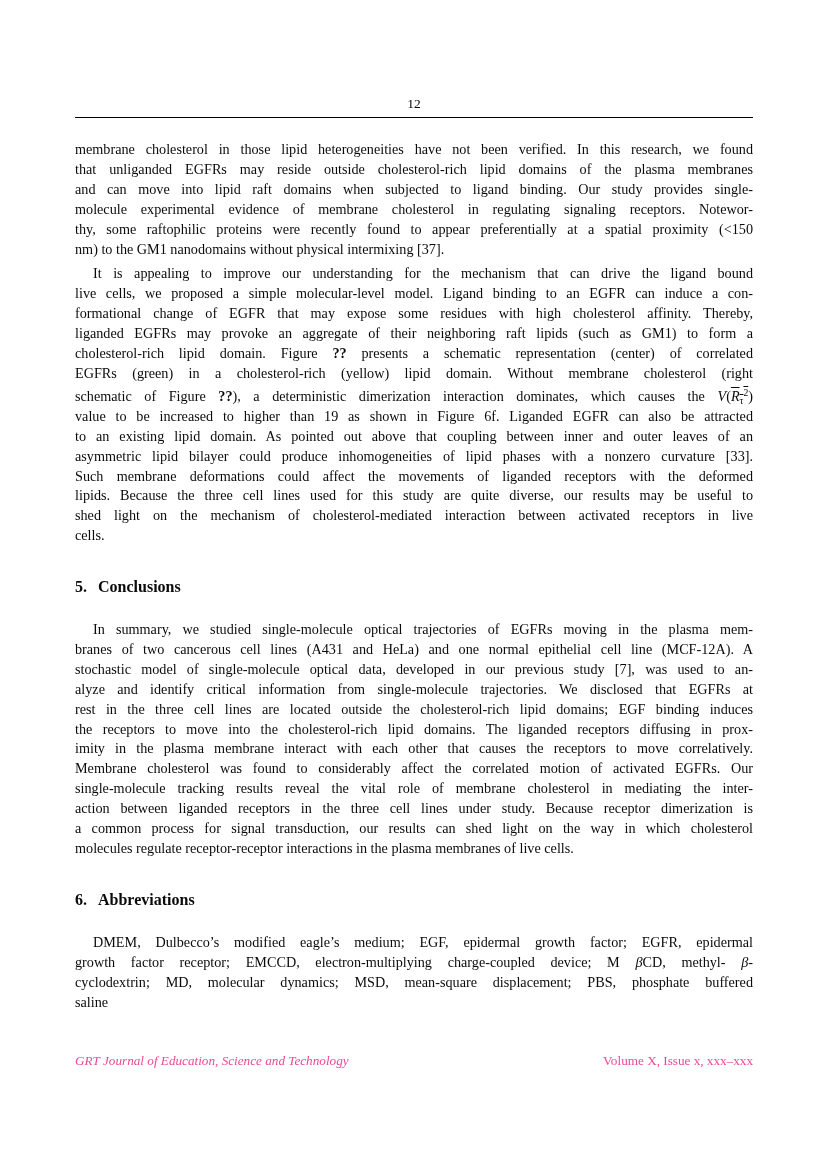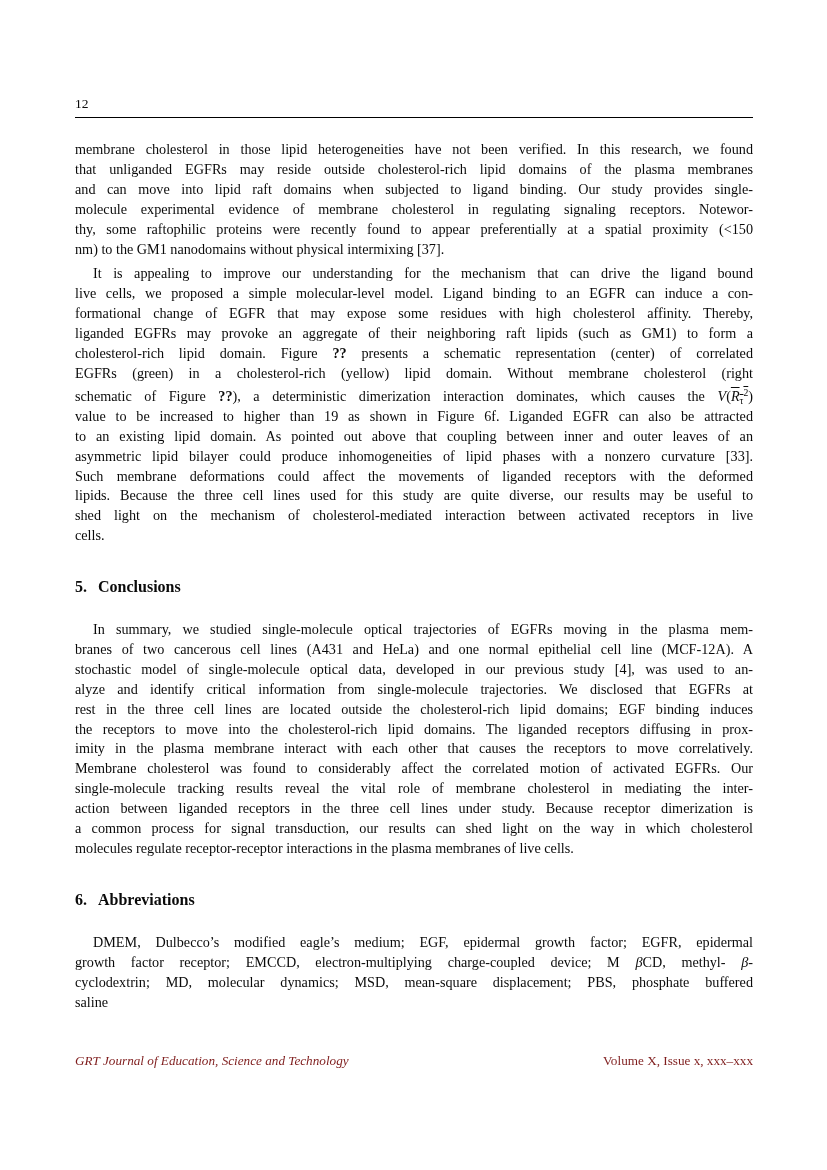--- a/index.html
+++ b/index.html
@@ -13,21 +13,21 @@
     overflow: hidden;
   }
   .content {
     position: absolute;
     left: 75px;
     top: 0;
     width: 678px;
   }
   .pagenum-row {
     padding-top: 96px;
-    text-align: left;
+    text-align: center;
     font-size: 13.5px;
     line-height: 15px;
   }
   .rule {
     border: 0;
     border-top: 1.6px solid #000;
     margin: 6px 0 0 0;
   }
   .text {
     margin-top: 22px;
@@ -55,21 +55,21 @@
   .secnum { margin-right: 11px; }
   .footer {
     position: absolute;
     left: 75px;
     top: 1053px;
     width: 678px;
     display: flex;
     justify-content: space-between;
     font-size: 13.2px;
     line-height: 16px;
-    color: #7f1d1d;
+    color: #ec4899;
   }
   .footer-left { font-style: italic; }
 </style>
 </head>
 <body>
 
 <div class="page">
   <div class="content">
 
     <div class="pagenum-row">
@@ -105,21 +105,21 @@
         <div class="line last">cells.</div>
       </div>
 
       <h2 class="section">
         <span class="secnum">5.</span><span>Conclusions</span>
       </h2>
 
       <div class="para">
         <div class="line first">In summary, we studied single-molecule optical trajectories of EGFRs moving in the plasma mem-</div>
         <div class="line">branes of two cancerous cell lines (A431 and HeLa) and one normal epithelial cell line (MCF-12A). A</div>
-        <div class="line">stochastic model of single-molecule optical data, developed in our previous study [4], was used to an-</div>
+        <div class="line">stochastic model of single-molecule optical data, developed in our previous study [7], was used to an-</div>
         <div class="line">alyze and identify critical information from single-molecule trajectories. We disclosed that EGFRs at</div>
         <div class="line">rest in the three cell lines are located outside the cholesterol-rich lipid domains; EGF binding induces</div>
         <div class="line">the receptors to move into the cholesterol-rich lipid domains. The liganded receptors diffusing in prox-</div>
         <div class="line">imity in the plasma membrane interact with each other that causes the receptors to move correlatively.</div>
         <div class="line">Membrane cholesterol was found to considerably affect the correlated motion of activated EGFRs. Our</div>
         <div class="line">single-molecule tracking results reveal the vital role of membrane cholesterol in mediating the inter-</div>
         <div class="line">action between liganded receptors in the three cell lines under study. Because receptor dimerization is</div>
         <div class="line">a common process for signal transduction, our results can shed light on the way in which cholesterol</div>
         <div class="line last">molecules regulate receptor-receptor interactions in the plasma membranes of live cells.</div>
       </div>

